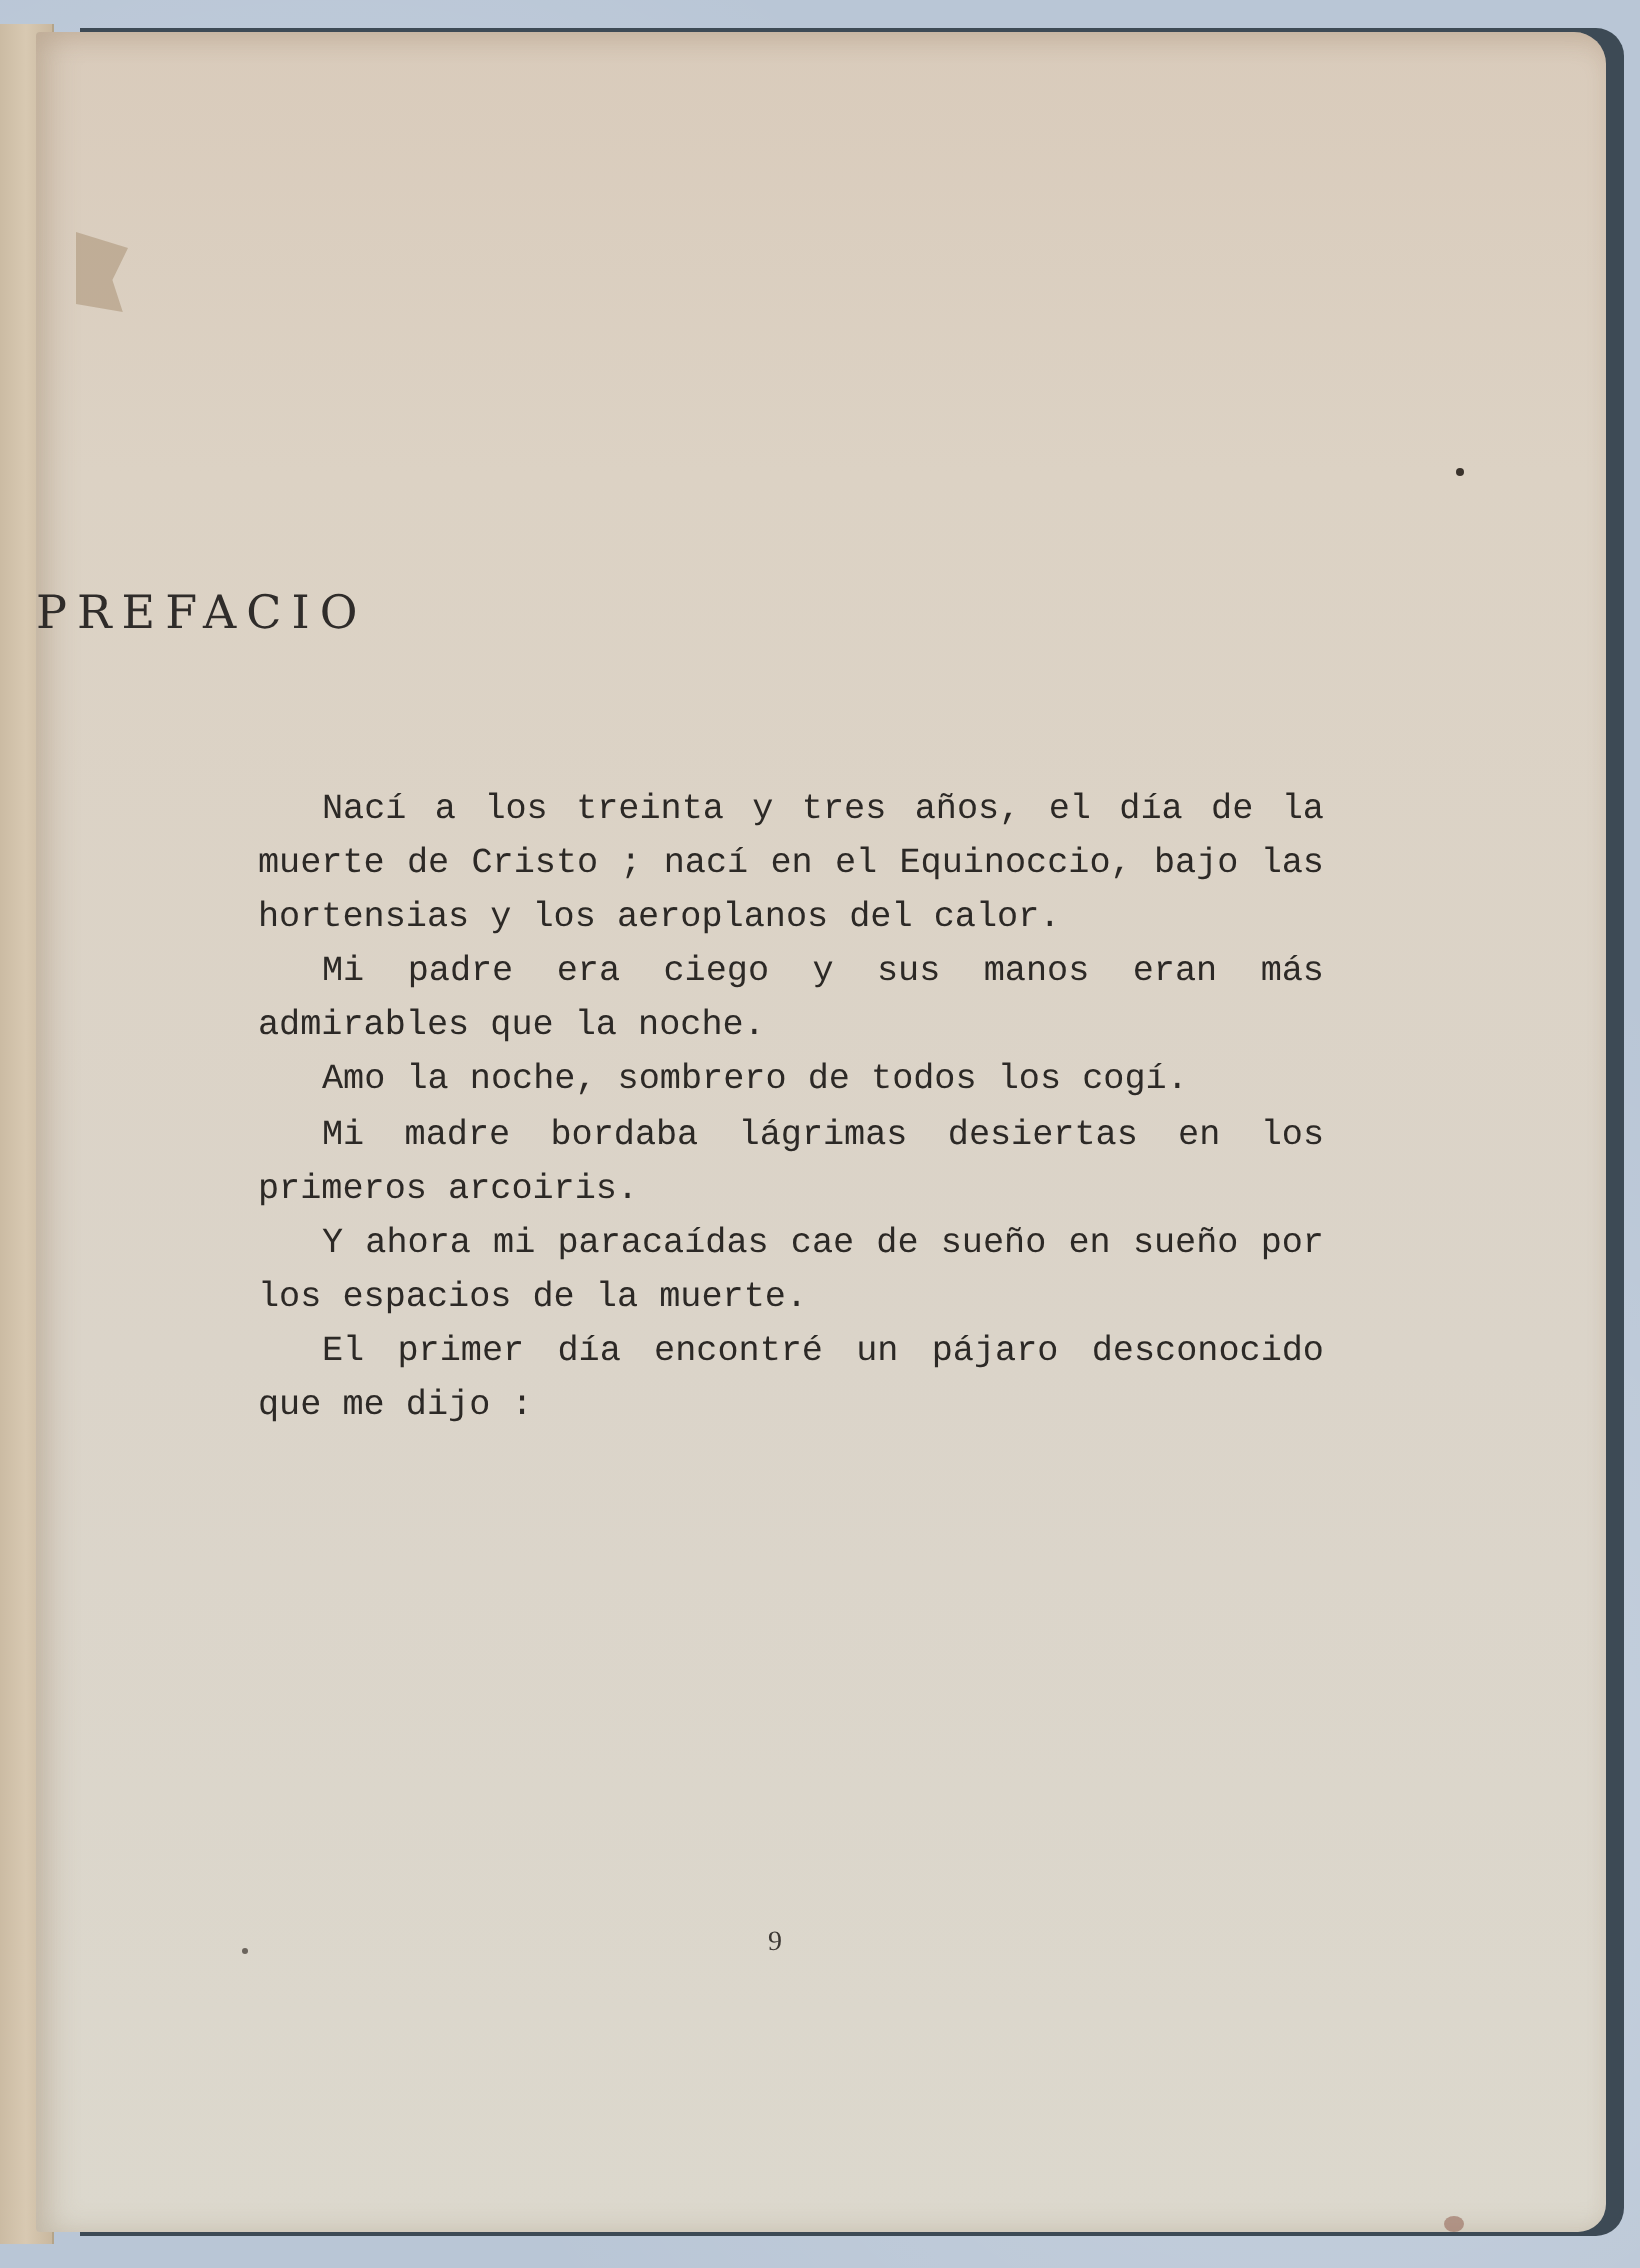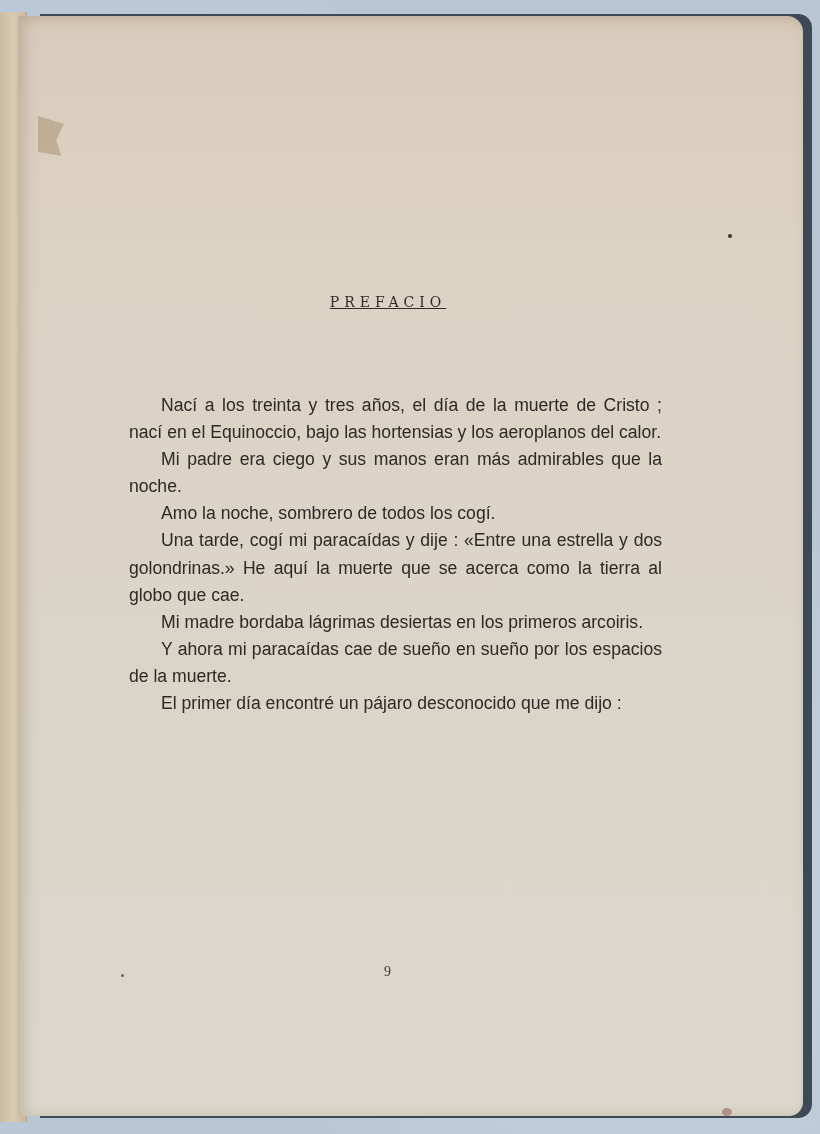--- a/index.html
+++ b/index.html
@@ -58,35 +58,33 @@
     .stain {
       position: absolute;
       border-radius: 50%;
       background: #3a332c;
     }
     .title {
       position: absolute;
       left: 0;
       width: 740px;
       top: 278px;
-      text-align: center;
       font-family: "DejaVu Serif", serif;
-      font-size: 14px;
+      font-size: 23px;
       letter-spacing: 5px;
       color: #2f2c2a;
       margin: 0;
       font-weight: normal;
-      text-decoration: underline;
     }
     .body-text {
       position: absolute;
       left: 111px;
       top: 376px;
       width: 533px;
-      font-family: Liberation Sans, sans-serif;
+      font-family: Liberation Mono, monospace;
       font-size: 17.6px;
       line-height: 27.1px;
       color: #2c2926;
       text-align: justify;
     }
     .body-text p {
       margin: 0;
       text-indent: 32px;
       text-align-last: left;
     }
@@ -110,20 +108,19 @@
   <div class="stain" style="left:710px;top:218px;width:4px;height:4px;"></div>
   <div class="stain" style="left:103px;top:958px;width:3px;height:3px;opacity:0.7;"></div>
   <div class="stain" style="left:704px;top:1092px;width:10px;height:8px;background:#a0786a;opacity:0.7;"></div>
 
   <h1 class="title">PREFACIO</h1>
 
   <div class="body-text">
     <p>Nací a los treinta y tres años, el día de la muerte de Cristo ; nací en el Equinoccio, bajo las hortensias y los aeroplanos del calor.</p>
     <p>Mi padre era ciego y sus manos eran más admirables que la noche.</p>
     <p>Amo la noche, sombrero de todos los cogí.</p>
-    <p>Una tarde, cogí mi paracaídas y dije : «Entre una estrella y dos golondrinas.» He aquí la muerte que se acerca como la tierra al globo que cae.</p>
     <p>Mi madre bordaba lágrimas desiertas en los primeros arcoiris.</p>
     <p>Y ahora mi paracaídas cae de sueño en sueño por los espacios de la muerte.</p>
     <p>El primer día encontré un pájaro desconocido que me dijo :</p>
   </div>
 
   <div class="page-number">9</div>
 </div>
 
 </body></html>

